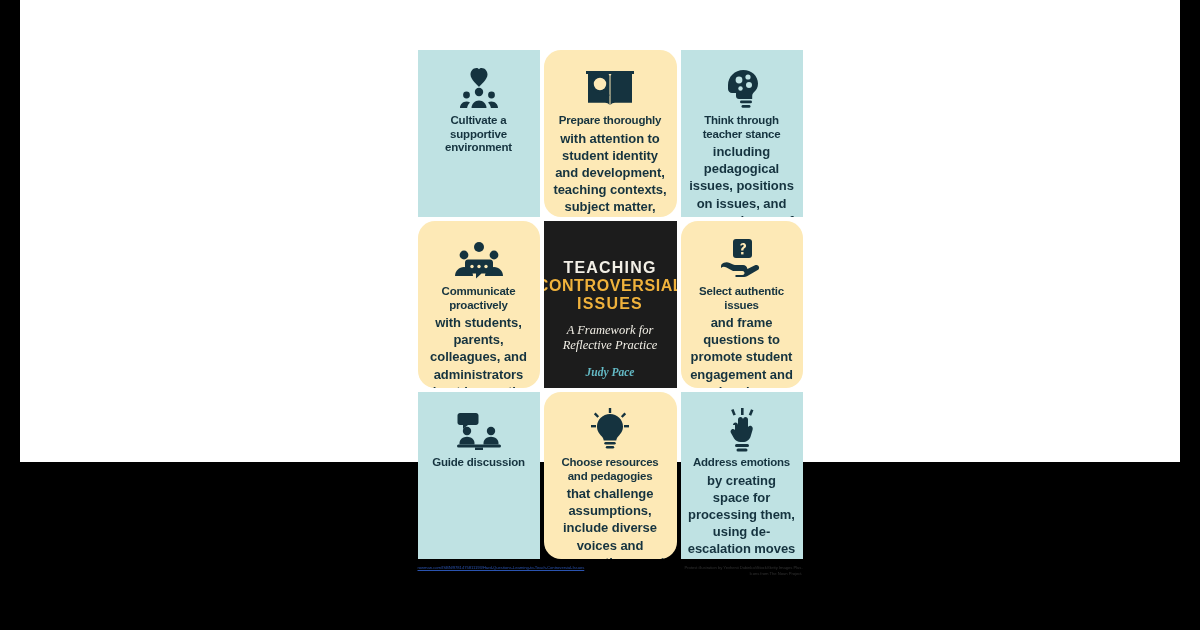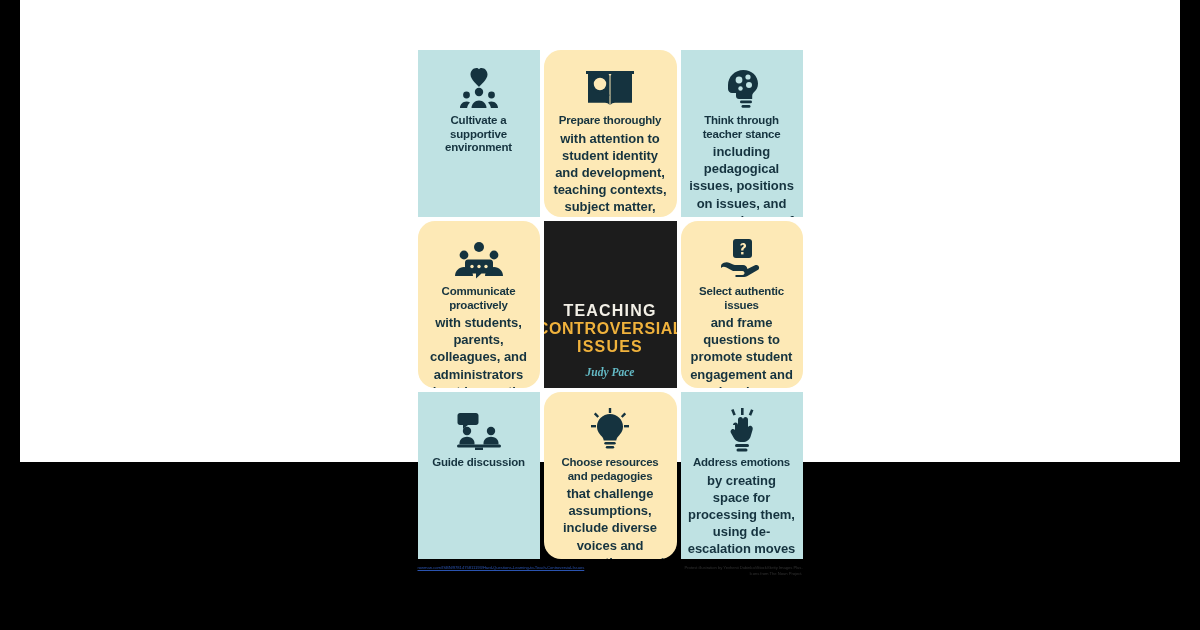--- a/index.html
+++ b/index.html
@@ -207,20 +207,21 @@
           </svg>
         </div>
         <div class="cell-title">Communicate proactively</div>
         <div class="cell-body">with students, parents, colleagues, and administrators about issues that will be studied.</div>
       </div>
 
       <div class="cell center">
         <div class="ct-line1">TEACHING</div>
         <div class="ct-line2">CONTROVERSIAL</div>
         <div class="ct-line3">ISSUES</div>
+        <div class="ct-sub">A Framework for Reflective Practice</div>
         <div class="ct-author">Judy Pace</div>
       </div>
 
       <div class="cell cream">
         <div class="icon">
           <svg width="48" height="44" viewBox="0 0 48 44">
             <rect x="15" y="2" width="19" height="19" rx="3" fill="#15333f"></rect>
             <path d="M22.2 8.2c.4-1.5 1.8-2.4 3.3-2.2 1.6.2 2.7 1.5 2.6 3-.1 1.6-1.6 2-2.2 2.8-.4.5-.5 1-.5 1.7h-2.3c0-1.2.2-2 .9-2.8.6-.7 1.7-1.1 1.7-2 0-.6-.5-1-1.1-1-.7 0-1 .4-1.2 1z" fill="#fde9b6"></path>
             <rect x="23.1" y="15" width="2.4" height="2.4" fill="#fde9b6"></rect>
             <path fill="#15333f" d="M3 31c1.4-1.4 3.3-1.6 5-.7l6.5 3.4c.6.3 1.2.4 1.9.4h8.1c1.1 0 2 .9 2 2s-.9 2-2 2h-7v2h8.6c1 0 2-.3 2.9-.8l10.7-6.2c1.3-.8 1.8-2.4 1.1-3.7-.7-1.4-2.4-1.9-3.8-1.2l-7.6 3.8c-.1-2.3-2-4.1-4.4-4.1h-8.2c-.6 0-1.2-.1-1.7-.4l-3.4-1.6c-2.8-1.3-6.1-.7-8.3 1.5L3 29z"></path>

